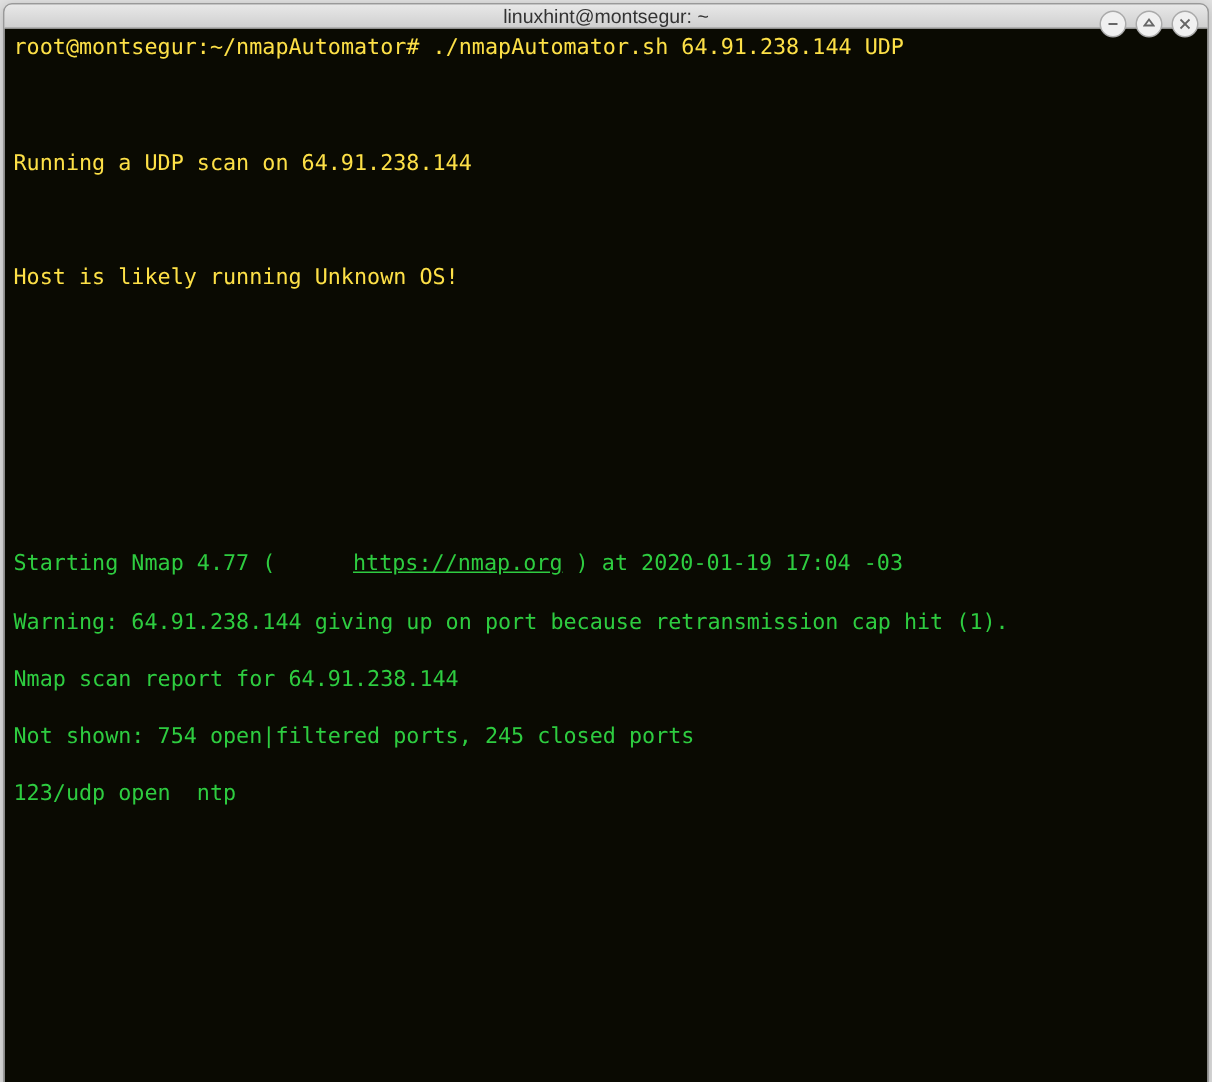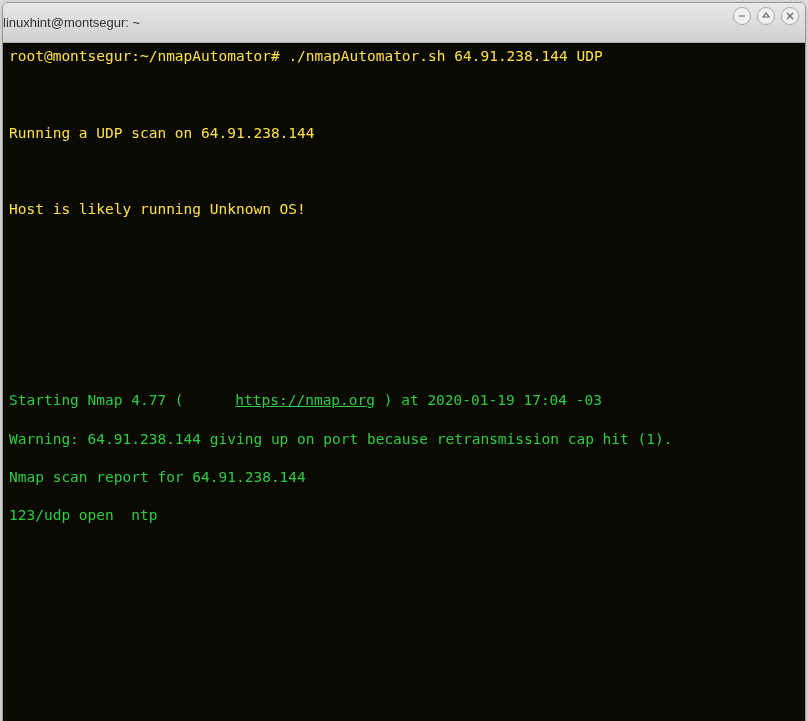--- a/index.html
+++ b/index.html
@@ -17,26 +17,26 @@
     }
     .window {
       width: 804px;
       background: #d4d4d4;
       border: 1px solid #999;
       border-radius: 6px 6px 0 0;
       overflow: hidden;
       box-shadow: 0 2px 8px rgba(0,0,0,0.2);
     }
     .titlebar {
-      height: 40px;
+      height: 16px;
       background: linear-gradient(to bottom, #e8e8e8, #d0d0d0);
       border-bottom: 1px solid #b0b0b0;
       display: flex;
       align-items: center;
-      justify-content: flex-start;
+      justify-content: center;
       position: relative;
       font-size: 13px;
       color: #333;
     }
     .titlebar-title {
       font-weight: normal;
     }
     .window-controls {
       position: absolute;
       right: 6px;
@@ -102,20 +102,21 @@
 <span class="line yellow">Running a UDP scan on 64.91.238.144</span>
 <span class="line"> </span>
 <span class="line yellow">Host is likely running Unknown OS!</span>
 <span class="line"> </span>
 <span class="line"> </span>
 <span class="line"> </span>
 <span class="line"> </span>
 <span class="line"><span class="green">Starting Nmap 4.77 ( </span><span class="green underline">https://nmap.org</span><span class="green"> ) at 2020-01-19 17:04 -03</span></span>
 <span class="line green">Warning: 64.91.238.144 giving up on port because retransmission cap hit (1).</span>
 <span class="line green">Nmap scan report for 64.91.238.144</span>
+<span class="line green">Not shown: 754 open|filtered ports, 245 closed ports</span>
 <span class="line green">123/udp open  ntp</span>
 <span class="line"> </span>
 
 
 
 
 
 
 
 

